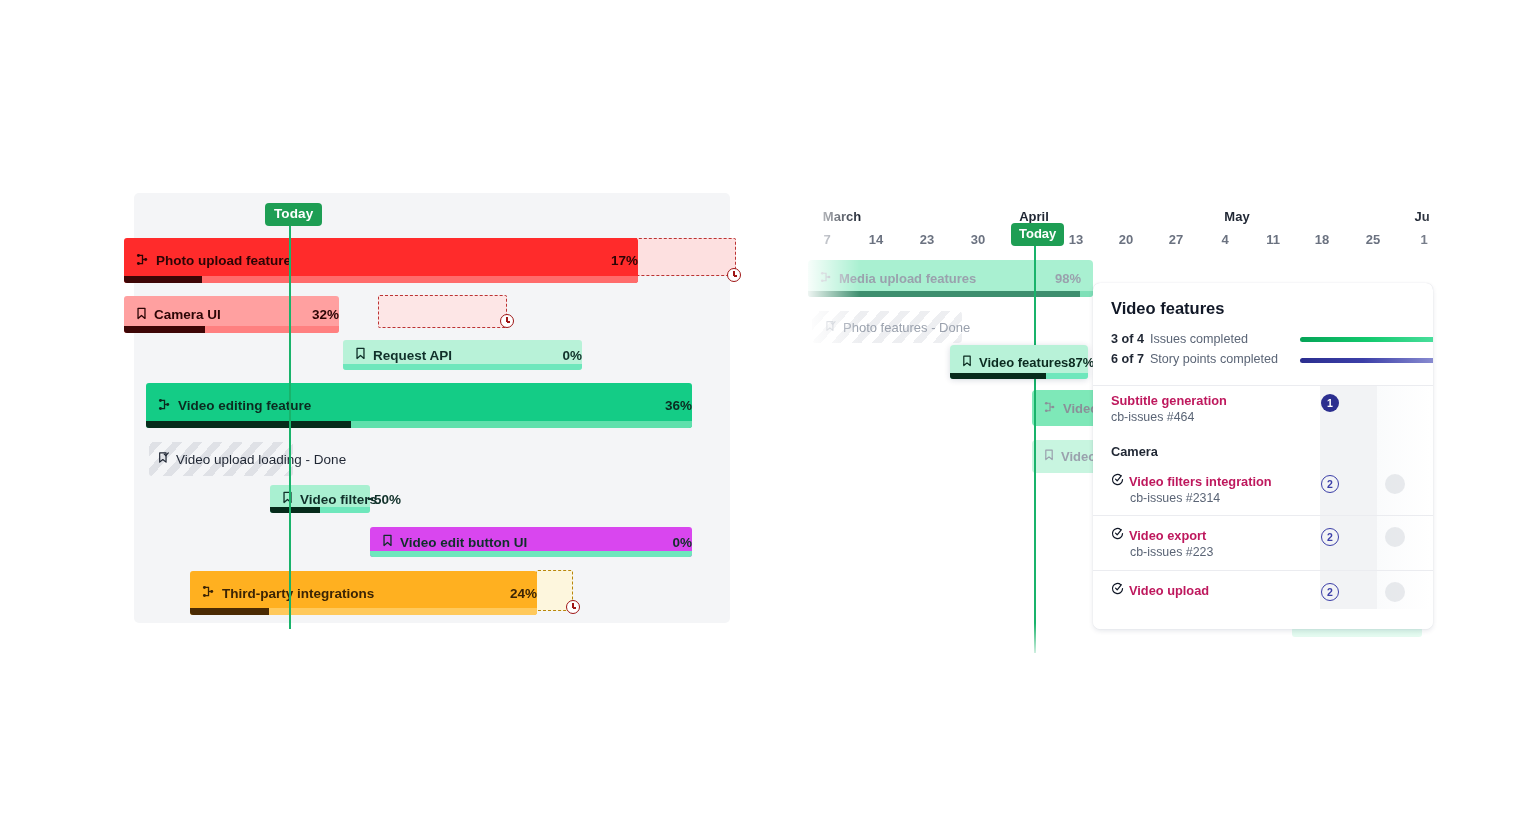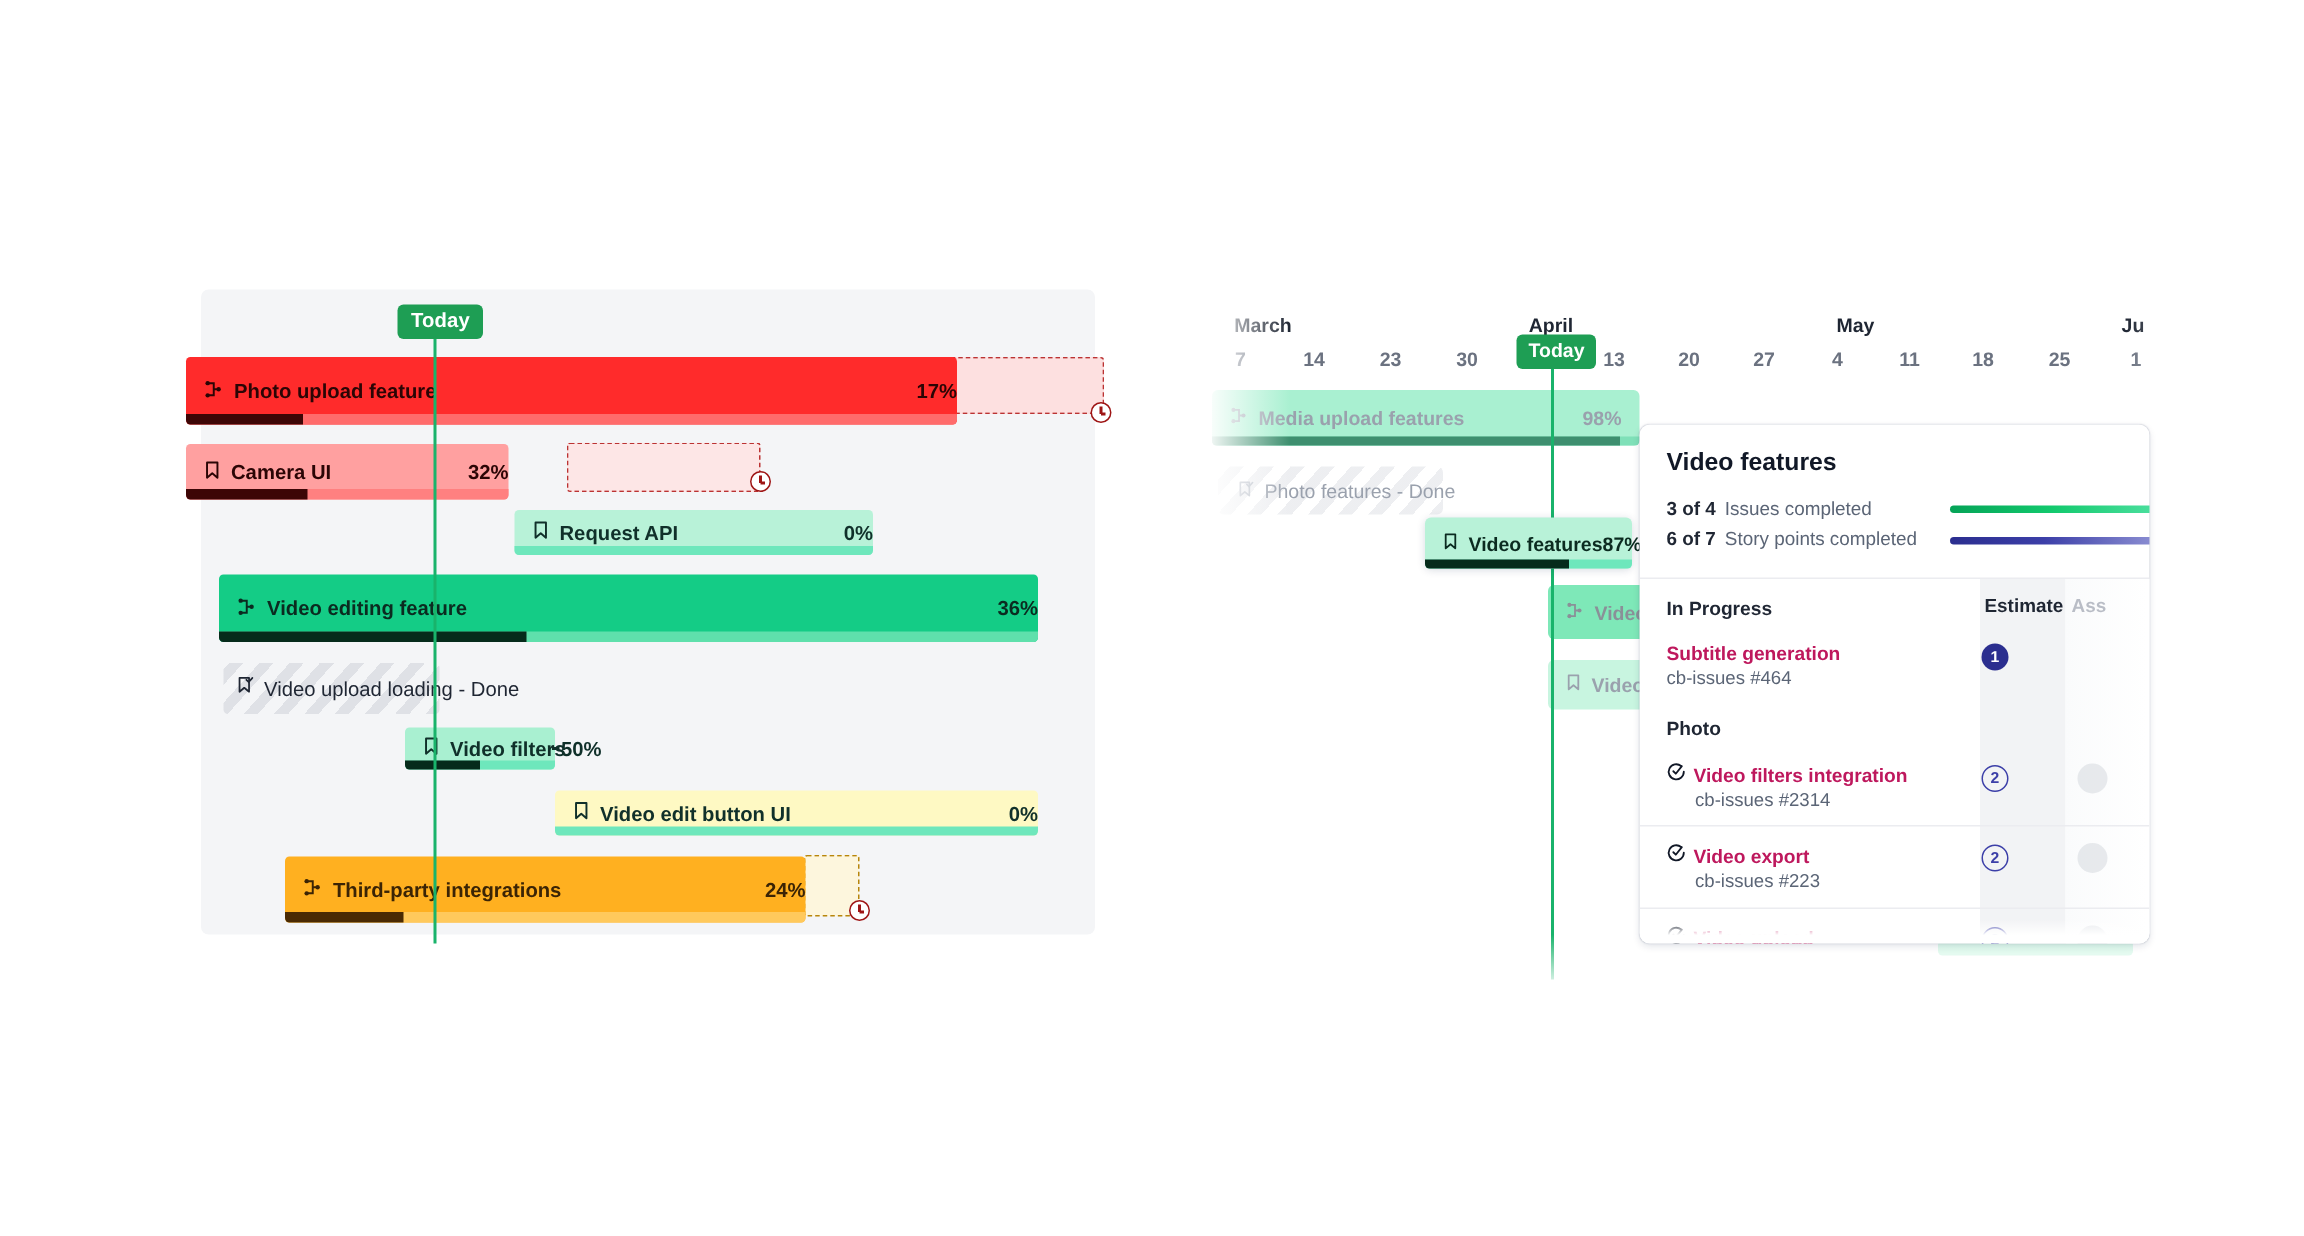--- a/index.html
+++ b/index.html
@@ -310,21 +310,21 @@
         </svg>
       </span>
       <span>Video filters</span>
     </span>
     <span class="prog-track" style="background:#6ee7bc; height:6px;"></span>
     <span class="prog-fill" style="width:50px; background:#062b1b; height:6px;"></span>
   </div>
   <span style="position:absolute; left:374px; top:492px; font-size:13.5px; font-weight:700; color:#10302a; z-index:5;">50%</span>
   <span style="position:absolute; left:368px; top:498px; width:5px; height:2px; background:#10302a; z-index:5;"></span>
 
-  <div class="bar light" style="left:370px; top:527px; width:322px; height:30px; background:#fef9c3; color:#10302a;">
+  <div class="bar light" style="left:370px; top:527px; width:322px; height:30px; background:#d946ef; color:#10302a;">
     <span class="blabel">
       <span class="ico">
         <svg width="11" height="13" viewBox="0 0 12 15" fill="none" stroke="#10302a" stroke-width="1.5">
           <path d="M2 1.5 H10 V13.2 L6 9.8 L2 13.2 Z" stroke-linejoin="round"></path>
         </svg>
       </span>
       <span>Video edit button UI</span>
     </span>
     <span class="bpct">0%</span>
     <span class="prog-track" style="background:#6ee7bc; height:6px;"></span>
@@ -473,36 +473,31 @@
         <span class="stat-frac">6 of 7</span>
         <span class="stat-lbl">Story points completed</span>
         <span class="stat-bar navy" style="top:75px;"></span>
       </div>
     </div>
 
     <div class="card-body">
       <div class="col-estimate"></div>
       <div class="col-assignee"></div>
 
-      <div class="sect-hdr-row">
-        <span class="sect-hdr">In Progress</span>
-        <span class="col-hdr">Estimate</span>
-        <span class="col-hdr2">Ass</span>
-      </div>
 
       <div class="brow" style="padding-top:7px; padding-bottom:10px;">
         <div class="issue-title">
           <span>Subtitle generation</span>
         </div>
         <div class="issue-key">cb-issues #464</div>
         <span class="est filled" style="top:8px;">1</span>
       </div>
 
       <div class="sect-hdr-row" style="padding-top:8px;">
-        <span class="sect-hdr">Photo</span>
+        <span class="sect-hdr">Camera</span>
       </div>
 
       <div class="brow" style="padding-top:7px; padding-bottom:10px;">
         <div class="issue-title">
           <span class="ico">
             <svg width="13" height="13" viewBox="0 0 16 16" fill="none" stroke="#111827" stroke-width="1.5">
               <path d="M14.2 8a6.2 6.2 0 1 1-2.2-4.7" stroke-linecap="round"></path>
               <path d="M5.6 7.6 L7.6 9.6 L12.6 3.4" stroke-linecap="round" stroke-linejoin="round"></path>
             </svg>
           </span>

